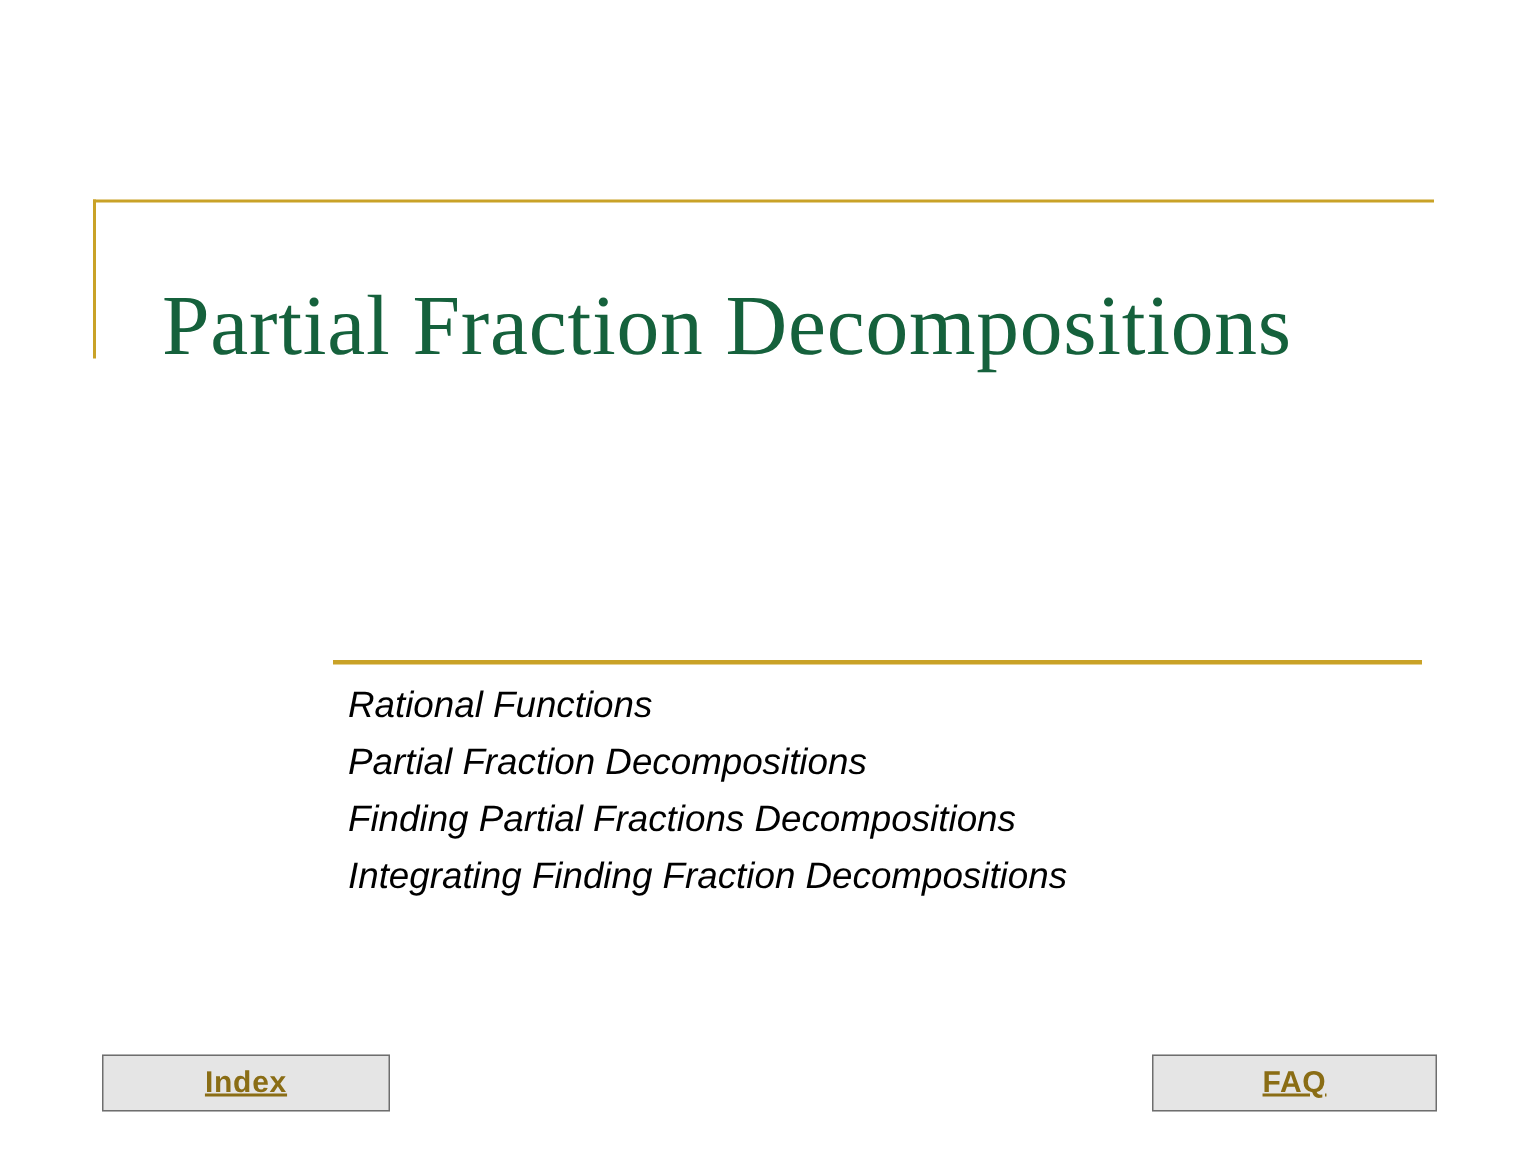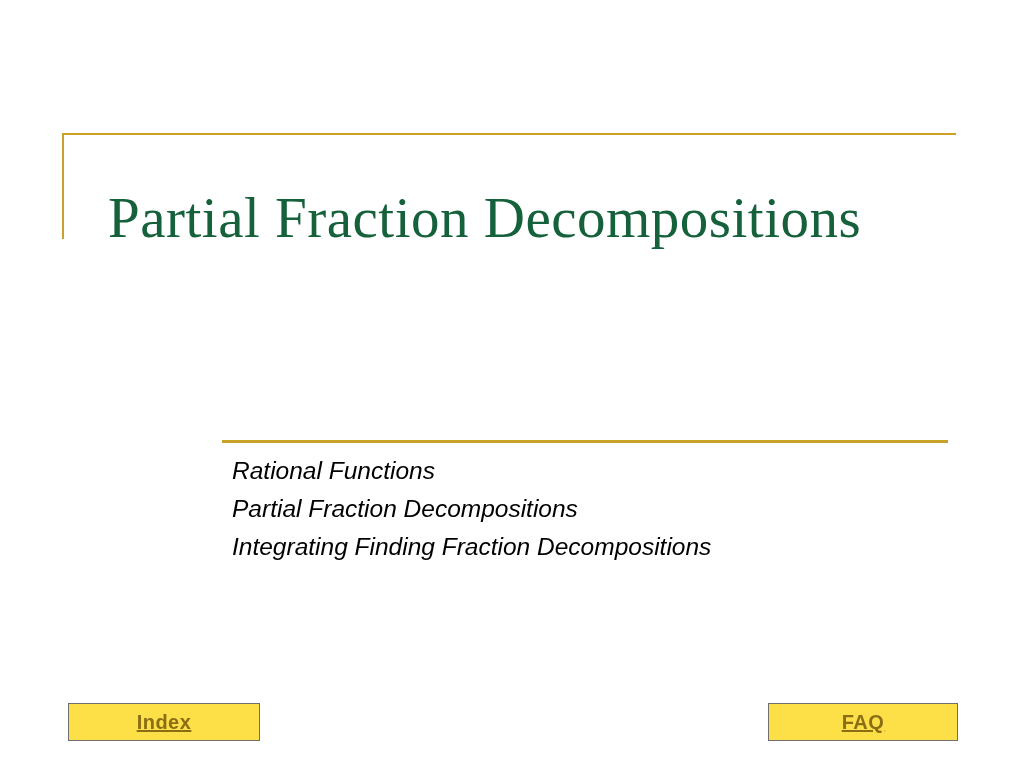--- a/index.html
+++ b/index.html
@@ -77,21 +77,21 @@
     font-size: 24.5px;
     line-height: 38px;
     color: #000000;
     white-space: nowrap;
   }
 
   
   .nav-button {
     position: absolute;
     height: 36px;
-    background: #fde047;
+    background: #e5e5e5;
     border: 1px solid #6e6e6e;
     display: flex;
     align-items: center;
     justify-content: center;
     cursor: pointer;
   }
   .nav-button span {
     font-family: "Liberation Sans", sans-serif;
     font-weight: bold;
     font-size: 20px;
@@ -118,20 +118,21 @@
   <div class="title-rule-top"></div>
   <div class="title-rule-left"></div>
 
   <h1 class="slide-title">Partial Fraction Decompositions</h1>
 
   <div class="body-rule"></div>
 
   <ul class="bullet-list">
     <li>Rational Functions</li>
     <li>Partial Fraction Decompositions</li>
+    <li>Finding Partial Fractions Decompositions</li>
     <li>Integrating Finding Fraction Decompositions</li>
   </ul>
 
   <div class="nav-button" id="index-button">
     <span>Index</span>
   </div>
 
   <div class="nav-button" id="faq-button">
     <span>FAQ</span>
   </div>

